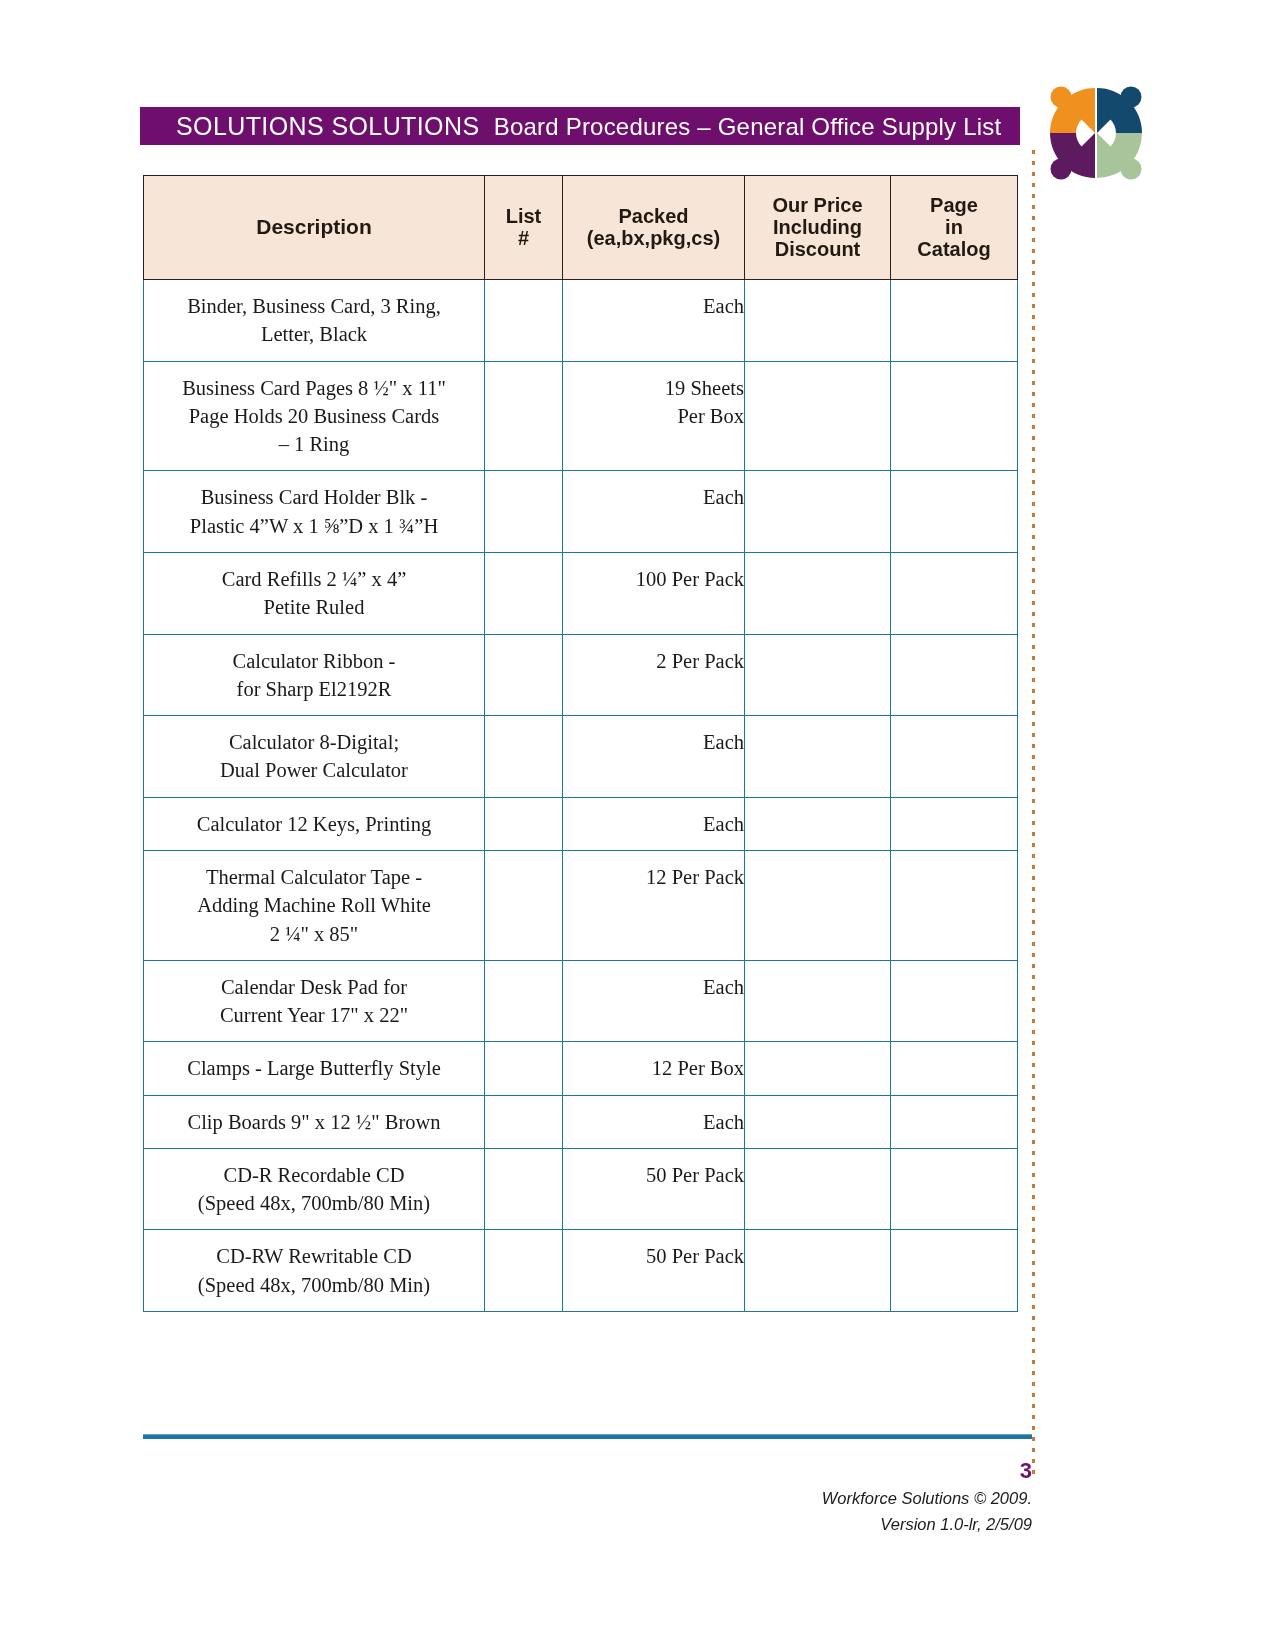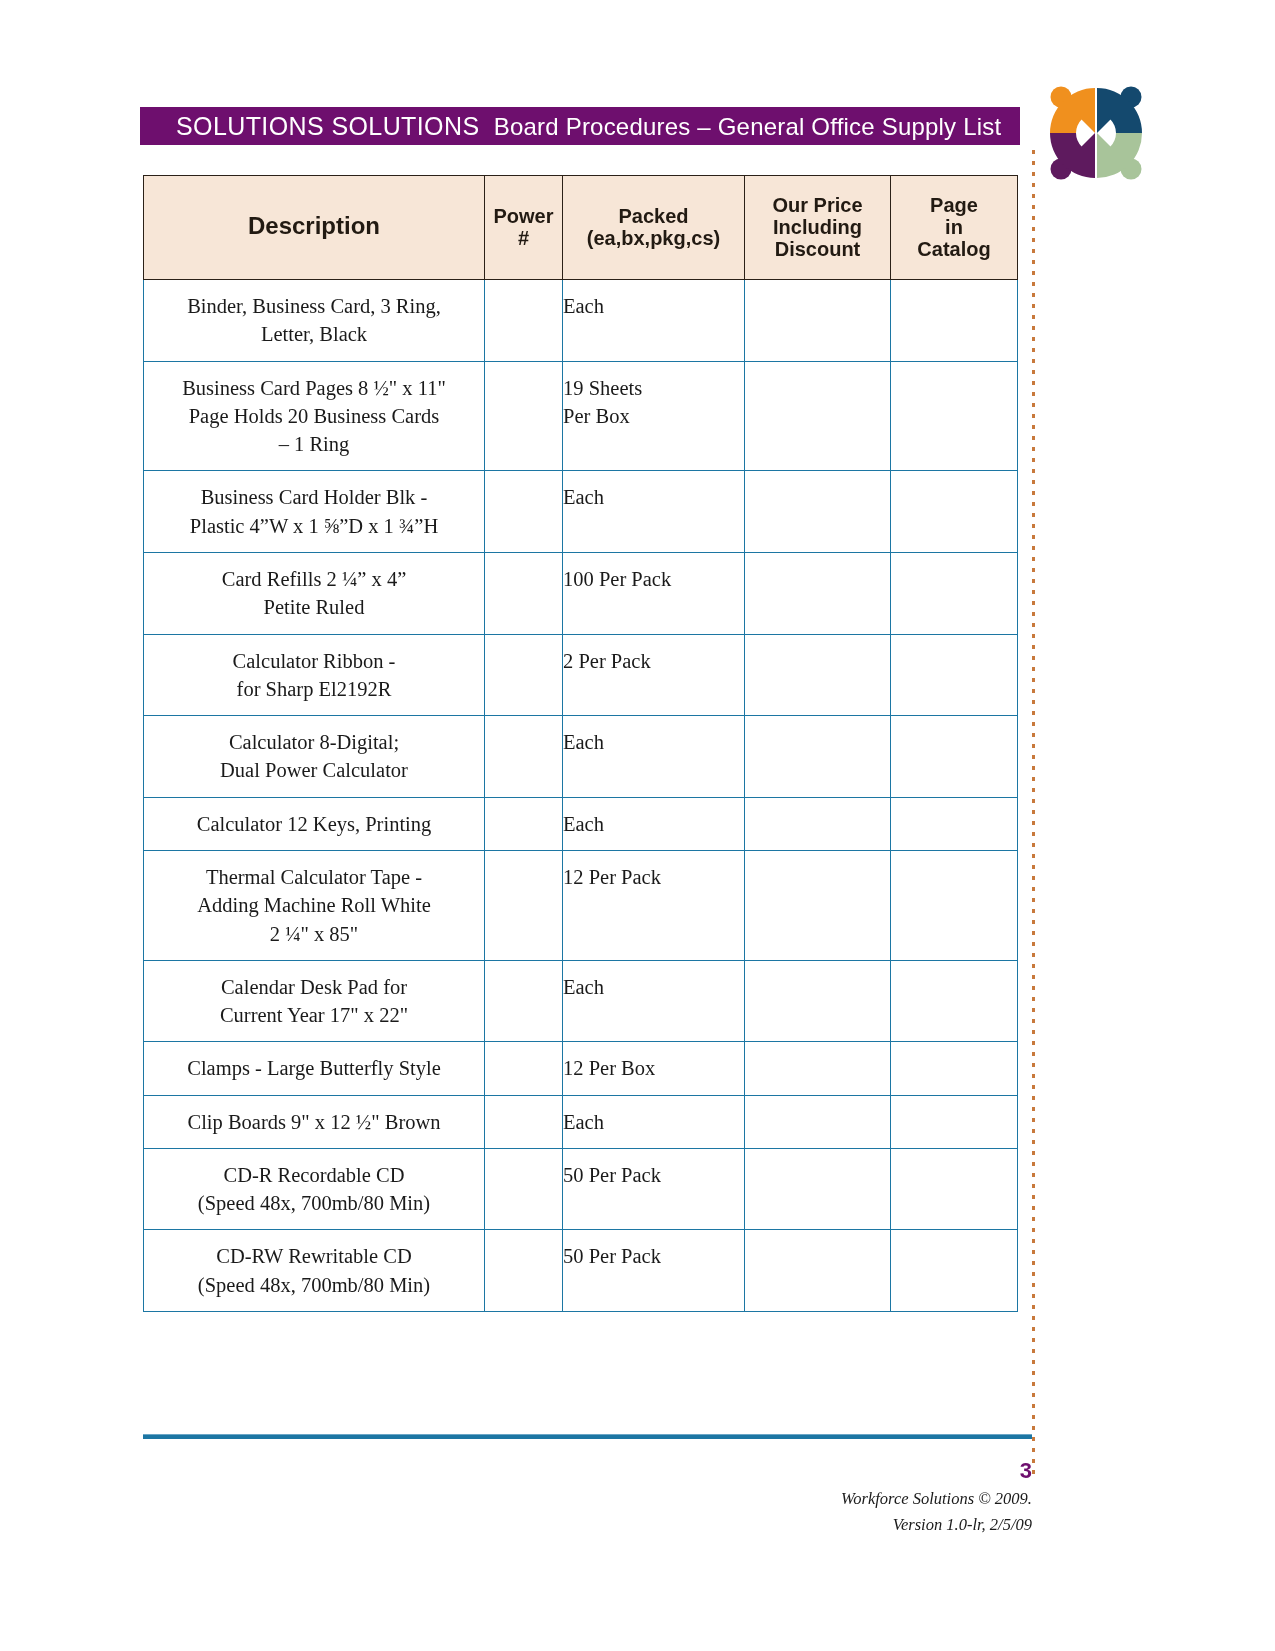--- a/index.html
+++ b/index.html
@@ -102,39 +102,39 @@
     font-weight: bold;
     font-size: 20px;
     color: #221a12;
     text-align: center;
     vertical-align: middle;
     line-height: 1.1;
     padding: 8px 4px 10px 4px;
     height: 104px;
   }
   table.supply thead th.desc-head {
-    font-size: 24px;
+    font-size: 21px;
   }
   table.supply tbody td {
     font-family: "Liberation Serif", serif;
     font-size: 20.5px;
     color: #1a1a1a;
     line-height: 1.38;
     padding: 12px 0 12px 0;
   }
   td.c-desc {
     padding-left: 18px;
     padding-right: 8px;
     text-align: center;
   }
   td.c-item, td.c-price, td.c-page {
     text-align: center;
   }
   td.c-packed {
-    text-align: left;
+    text-align: right;
     padding-left: 6px;
     padding-right: 6px;
   }
   .desc-line { display: block; white-space: nowrap; }
   .pk-line { display: block; }
 
   
   col.w-desc   { width: 341px; }
   col.w-item   { width: 78px; }
   col.w-packed { width: 182px; }
@@ -161,21 +161,21 @@
     font-weight: bold;
     font-size: 22px;
     color: #6E0F6E;
   }
   .footer-text {
     position: absolute;
     left: 640px;
     top: 1486px;
     width: 392px;
     text-align: right;
-    font-family: Liberation Serif, serif;
+    font-family: Liberation Sans, sans-serif;
     font-style: italic;
     font-size: 16.5px;
     color: #1b1b1b;
     line-height: 1.55;
   }
   .footer-text span { display: block; }
 </style>
 </head>
 <body>
 
@@ -226,21 +226,21 @@
         <col class="w-desc">
           <col class="w-item">
           <col class="w-packed">
           <col class="w-price">
           <col class="w-page">
       </colgroup>
       <thead>
         <tr>
           <th class="desc-head">Description</th>
           <th>
-            <span>Power</span><br>
+            <span>List</span><br>
             <span>#</span>
           </th>
           <th>
             <span>Packed</span><br>
             <span>(ea,bx,pkg,cs)</span>
           </th>
           <th>
             <span>Our Price</span><br>
             <span>Including</span><br>
             <span>Discount</span>

